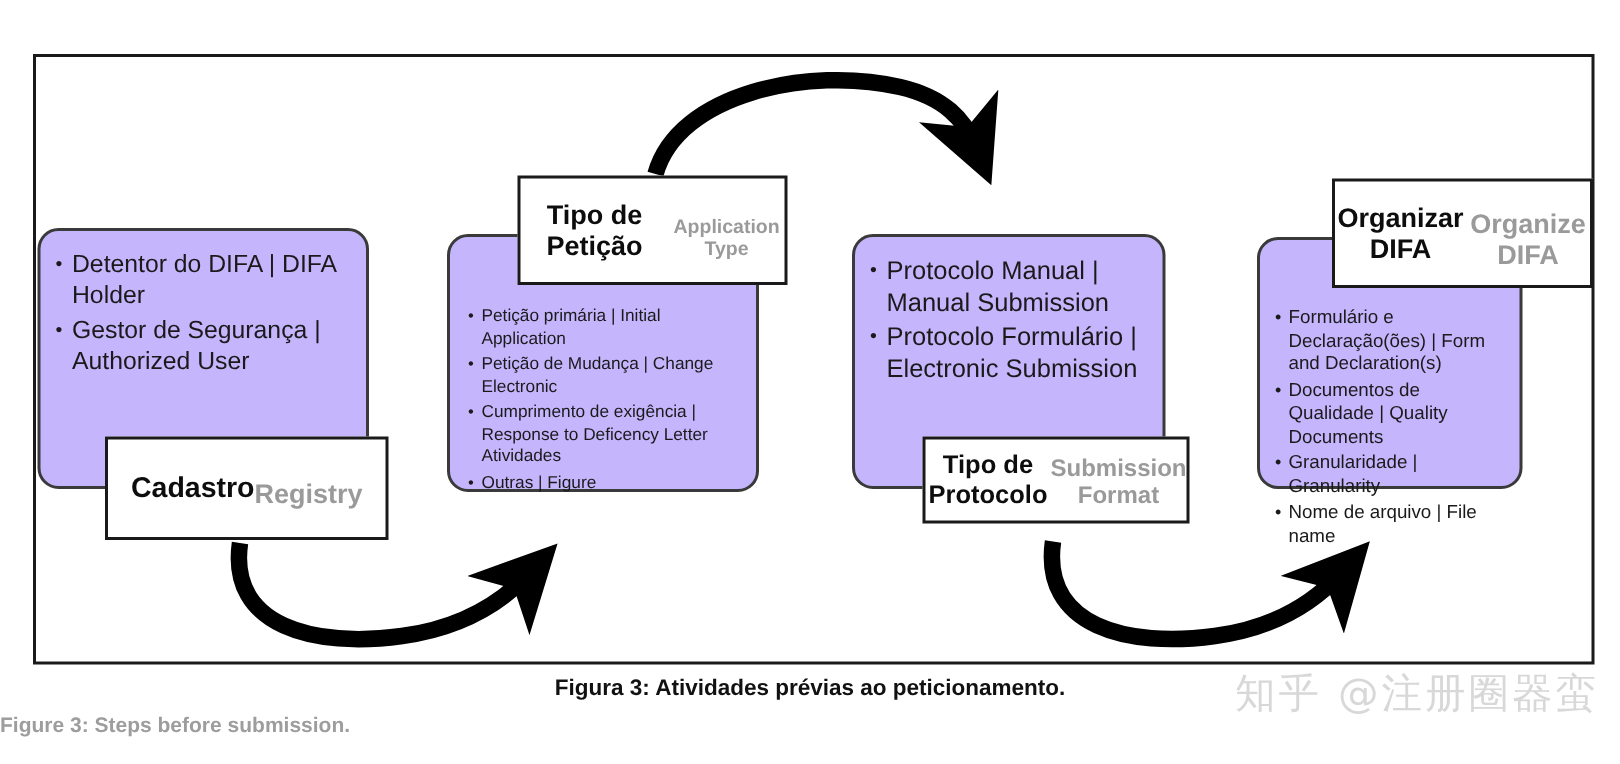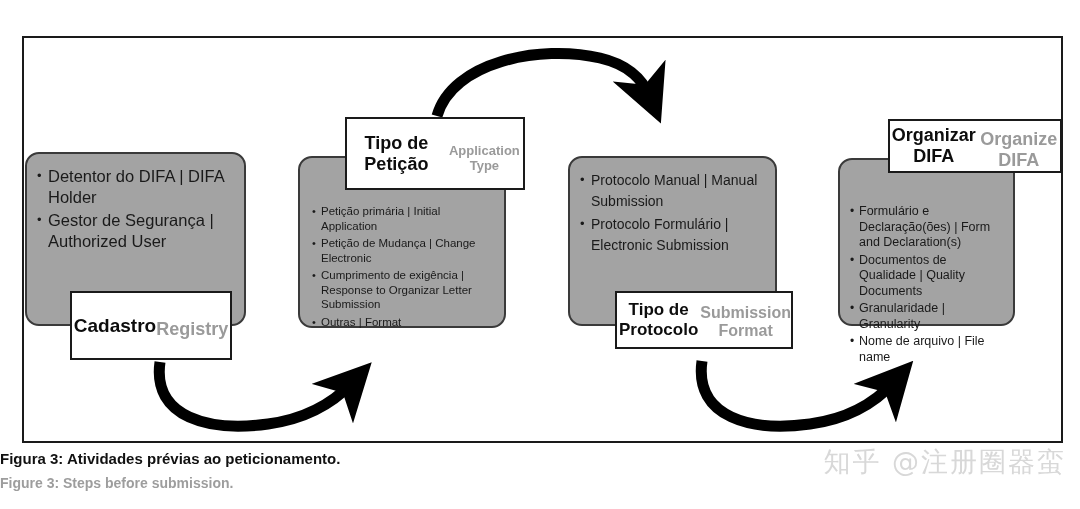--- a/index.html
+++ b/index.html
@@ -20,21 +20,21 @@
     box-sizing:border-box;
     background:#fff;
   }
 
   
   .arrows{position:absolute;left:0;top:0;width:1080px;height:509px;pointer-events:none;}
 
   
   .panel{
     position:absolute;
-    background:#a3a3a3;
+    background:#c4b5fd;
     border:2px solid #3a3a3a;
     border-radius:14px;
     box-sizing:border-box;
     color:#1a1a1a;
   }
   .panel ul{list-style:none;margin:0;padding:0;}
   .panel li{
     position:relative;
     padding-left:11px;
     margin:0 0 1px 0;
@@ -49,61 +49,61 @@
   #panel-registry{left:25px;top:152px;width:221px;height:174px;padding:12px 10px 0 10px;}
   #panel-registry li{font-size:16.5px;line-height:21px;margin-bottom:2px;}
 
   
   #panel-apptype{left:298px;top:156px;width:208px;height:172px;padding:46px 10px 0 12px;}
   #panel-apptype li{font-size:11.5px;line-height:14.5px;margin-bottom:3px;padding-left:9px;}
   #panel-apptype li:before{font-size:11px;top:0;}
 
   
   #panel-subformat{left:568px;top:156px;width:209px;height:170px;padding:12px 10px 0 10px;}
-  #panel-subformat li{font-size:14px;line-height:21px;margin-bottom:2px;}
+  #panel-subformat li{font-size:17px;line-height:21px;margin-bottom:2px;}
 
   
   #panel-organize{left:838px;top:158px;width:177px;height:168px;padding:44px 8px 0 10px;}
   #panel-organize li{font-size:12.5px;line-height:15.5px;margin-bottom:2px;padding-left:9px;}
   #panel-organize li:before{font-size:12px;top:0;}
 
   
   .card{
     position:absolute;
     background:#ffffff;
     border:2px solid #1a1a1a;
     border-radius:0;
     box-sizing:border-box;
     display:flex;flex-direction:row;
     align-items:center;justify-content:center;
     text-align:center;
   }
   .card .pt{font-weight:bold;color:#0d0d0d;}
   .card .en{color:#9a9a9a;font-weight:bold;}
 
-  #card-registry{left:70px;top:291px;width:162px;height:69px;}
+  #card-registry{left:70px;top:291px;width:189px;height:69px;}
   #card-registry .pt{font-size:19px;}
   #card-registry .en{font-size:18px;margin-top:7px;}
 
   #card-apptype{left:345px;top:117px;width:180px;height:73px;}
   #card-apptype .pt{font-size:18px;}
   #card-apptype .en{font-size:13px;margin-top:8px;}
 
   #card-subformat{left:615px;top:291px;width:178px;height:58px;}
   #card-subformat .pt{font-size:17px;}
   #card-subformat .en{font-size:16px;margin-top:4px;}
 
-  #card-organize{left:888px;top:119px;width:174px;height:54px;}
+  #card-organize{left:888px;top:119px;width:174px;height:73px;}
   #card-organize .pt{font-size:18px;}
   #card-organize .en{font-size:18px;margin-top:8px;}
 
   
   .caption-pt{
     position:absolute;left:0;top:450px;width:1080px;
-    text-align:left;font-size:15px;font-weight:bold;color:#111;
+    text-align:center;font-size:15px;font-weight:bold;color:#111;
   }
   .caption-en{
     position:absolute;left:0;top:475px;width:1080px;
     text-align:left;font-size:14px;font-weight:bold;color:#9d9d9d;
   }
 
   
   .watermark{
     position:absolute;right:14px;top:444px;
     font-size:27px;color:#d8d8d8;
@@ -137,22 +137,22 @@
     <ul>
       <li>Detentor do DIFA | DIFA Holder</li>
       <li>Gestor de Segurança | Authorized User</li>
     </ul>
   </div>
 
   <div class="panel" id="panel-apptype">
     <ul>
       <li>Petição primária | Initial Application</li>
       <li>Petição de Mudança | Change Electronic</li>
-      <li>Cumprimento de exigência | Response to Organizar Letter Submission</li>
-      <li>Outras | Format</li>
+      <li>Cumprimento de exigência | Response to Deficency Letter Atividades</li>
+      <li>Outras | Figure</li>
     </ul>
   </div>
 
   <div class="panel" id="panel-subformat">
     <ul>
       <li>Protocolo Manual | Manual Submission</li>
       <li>Protocolo Formulário | Electronic Submission</li>
     </ul>
   </div>
 

